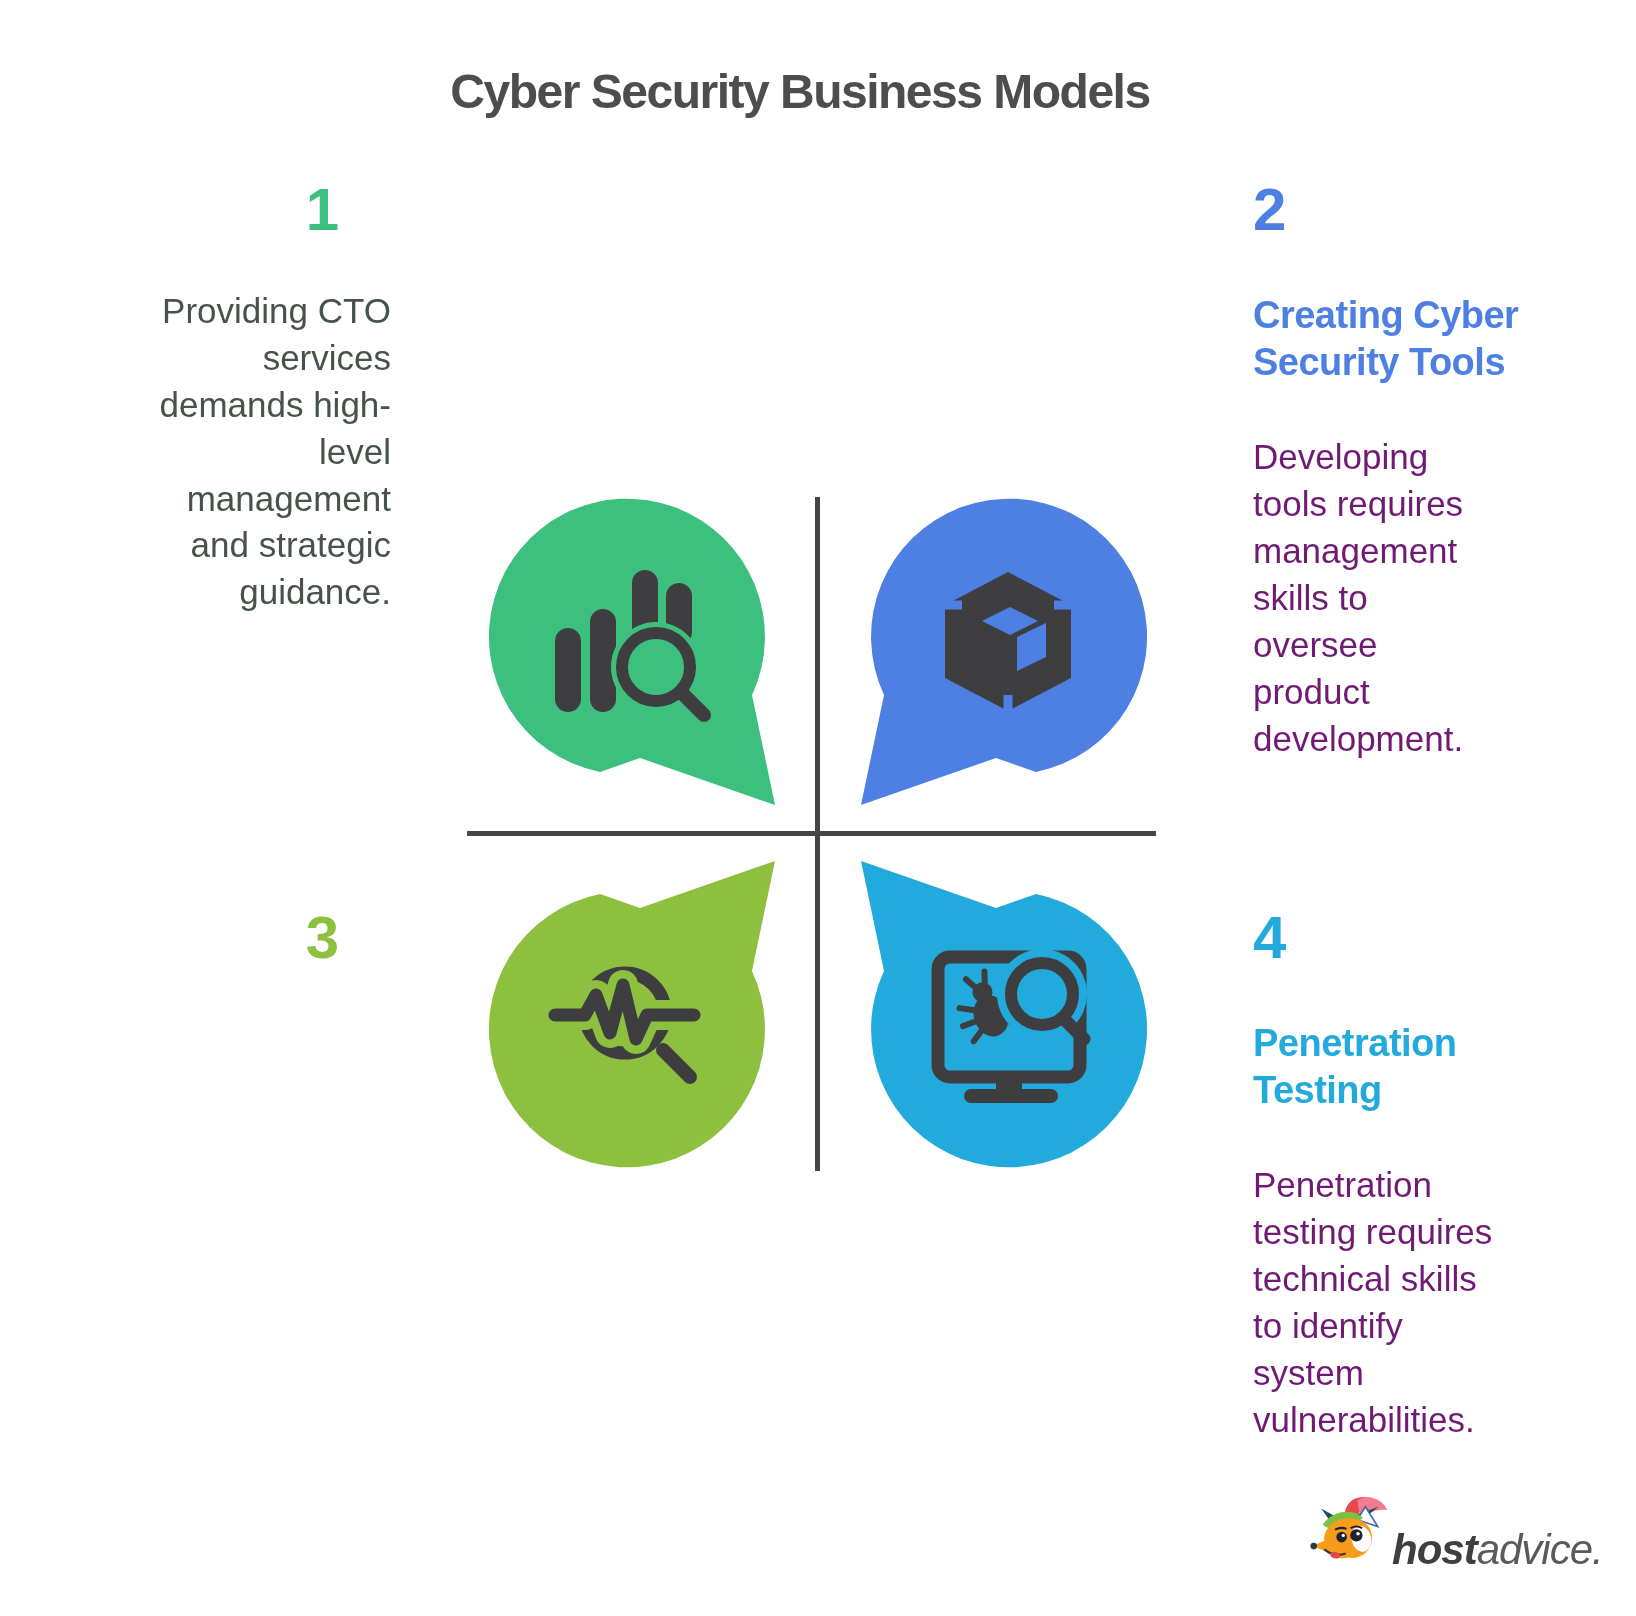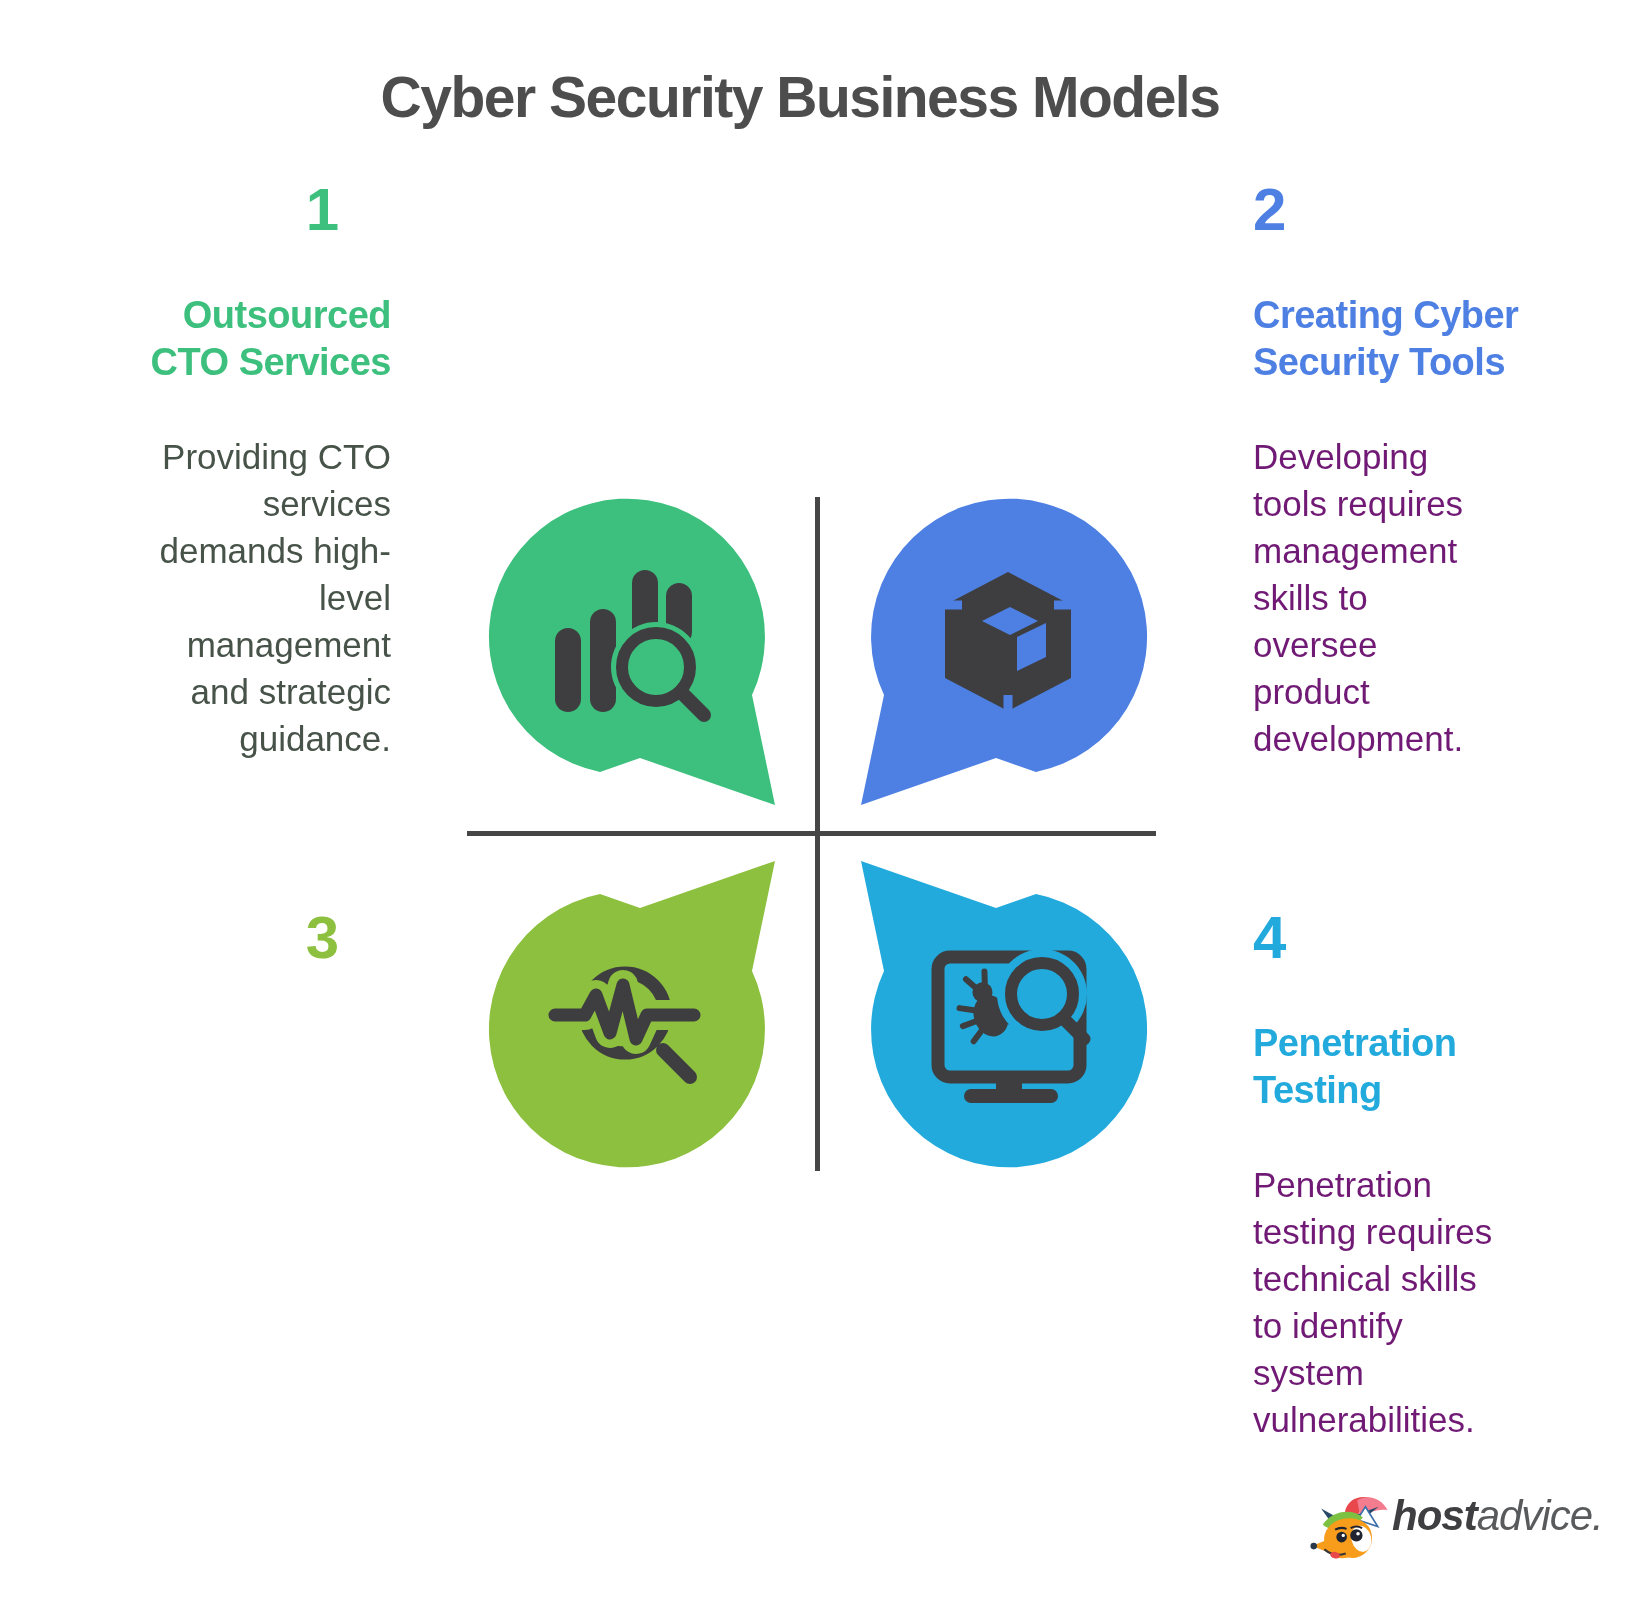--- a/index.html
+++ b/index.html
@@ -2,21 +2,21 @@
 <html><head>
 <meta charset="utf-8">
 <style>
   html,body { margin:0; padding:0; background:#ffffff; }
   #canvas {
     position:relative; width:1636px; height:1616px; background:#ffffff;
     font-family:"Liberation Sans", sans-serif; overflow:hidden;
   }
   .title {
     position:absolute; left:0; top:64px; width:1600px; text-align:center;
-    font-size:57px; font-weight:bold; color:#4D4D4D; letter-spacing:-1.5px;
+    font-size:48px; font-weight:bold; color:#4D4D4D; letter-spacing:-1.5px;
   }
   .section { position:absolute; width:305px; }
   #s1 { left:86px;  top:180px; text-align:right; }
   #s2 { left:1253px; top:180px; text-align:left; }
   #s3 { left:86px;  top:908px; text-align:right; }
   #s4 { left:1253px; top:908px; text-align:left; }
   .num { font-size:60px; font-weight:bold; line-height:1; }
   #s1 .num, #s3 .num { padding-right:52px; }
   .heading {
     font-size:38px; font-weight:bold; line-height:1.24; margin-top:52px;
@@ -32,36 +32,34 @@
   .body-left  { color:#475349; }
   .body-right { color:#701a75; }
   .bubble { position:absolute; width:320px; height:320px; z-index:2; }
   #bubble-1 { left:482px; top:497px; }
   #bubble-2 { left:834px; top:497px; }
   #bubble-3 { left:482px; top:849px; }
   #bubble-4 { left:834px; top:849px; }
   .xline { position:absolute; background:#464646; z-index:1; }
   #line-h { left:467px; top:831px; width:689px; height:5px; }
   #line-v { left:815px; top:497px; width:5px; height:674px; }
-  .logo { position:absolute; left:1308px; top:1492px; display:flex; align-items:flex-start; }
+  .logo { position:absolute; left:1308px; top:1492px; display:flex; align-items:flex-end; }
   .logo-text { font-size:42px; font-style:italic; letter-spacing:-1px; margin-left:2px; white-space:nowrap; }
   .logo-bold  { font-weight:bold; color:#3F3F41; }
   .logo-light { font-weight:normal; color:#595A5C; }
 </style>
 </head>
 <body>
 
 <div id="canvas">
 
   <div class="title">Cyber Security Business Models</div>
 
   <div class="section" id="s1">
     <div class="num c-green">1</div>
-    <div class="heading c-green">Outsourced
-CTO Services</div>
     <div class="body body-left">Providing CTO
 services
 demands high-
 level
 management
 and strategic
 guidance.</div>
   </div>
 
   <div class="section" id="s2">

